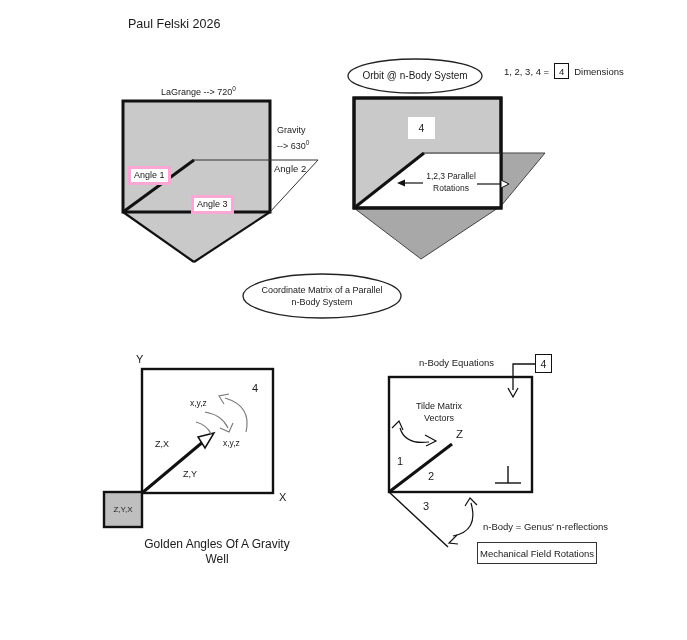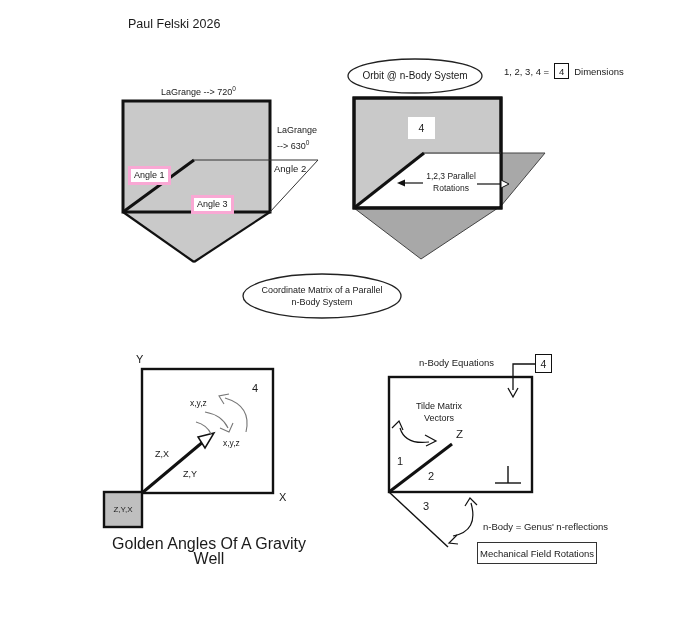--- a/index.html
+++ b/index.html
@@ -104,21 +104,21 @@
       <polyline points="465,506 470,498 477,505" fill="none" stroke="#111" stroke-width="1.2"></polyline>
     </g>
   </svg>
 
   <div class="lbl f12" style="left:128px;top:17px;">Paul Felski 2026</div>
 
   <div class="lbl f9" style="left:161px;top:85px;">
     <span>LaGrange --&gt; 720</span><span class="sup">0</span>
   </div>
   <div class="lbl f9 twolines" style="left:277px;top:125px;">
-    <span>LaGrange</span><br>
+    <span>Gravity</span><br>
     <span>--&gt; 630</span><span class="sup">0</span>
   </div>
   <div class="lbl boxed" style="left:128px;top:166px;">Angle 1</div>
   <div class="lbl f95" style="left:274px;top:163px;">Angle 2</div>
   <div class="lbl boxed" style="left:191px;top:195px;">Angle 3</div>
 
   <div class="lbl f10" style="left:348px;top:70px;width:134px;text-align:center;">Orbit @ n-Body System</div>
   <div class="lbl dimsrow" style="left:504px;top:63px;">
     <span>1, 2, 3, 4 =</span>
     <span class="minibox">4</span>
@@ -133,24 +133,24 @@
   <div class="lbl f9 center twolines" style="left:248px;top:285px;width:148px;">
     <span>Coordinate Matrix of a Parallel</span><br>
     <span>n-Body System</span>
   </div>
 
   <div class="lbl f11" style="left:136px;top:353px;">Y</div>
   <div class="lbl f11" style="left:279px;top:491px;">X</div>
   <div class="lbl f11" style="left:252px;top:382px;">4</div>
   <div class="lbl" style="left:190px;top:398px;font-size:8.5px;">x,y,z</div>
   <div class="lbl" style="left:223px;top:438px;font-size:8.5px;">x,y,z</div>
-  <div class="lbl f9" style="left:155px;top:449px;">Z,X</div>
+  <div class="lbl f9" style="left:155px;top:439px;">Z,X</div>
   <div class="lbl f9" style="left:183px;top:469px;">Z,Y</div>
   <div class="graylabel">Z,Y,X</div>
-  <div class="lbl center" style="left:109px;top:537px;width:200px;font-size:16px;line-height:14.5px;white-space:normal;">
+  <div class="lbl center" style="left:117px;top:537px;width:200px;font-size:12px;line-height:14.5px;white-space:normal;">
     <span>Golden Angles Of A Gravity</span><br>
     <span>Well</span>
   </div>
 
   <div class="lbl f95" style="left:419px;top:357px;">n-Body Equations</div>
   <div class="box4-br">4</div>
   <div class="lbl f9 center twolines" style="left:407px;top:401px;width:64px;">
     <span>Tilde Matrix</span><br>
     <span>Vectors</span>
   </div>

